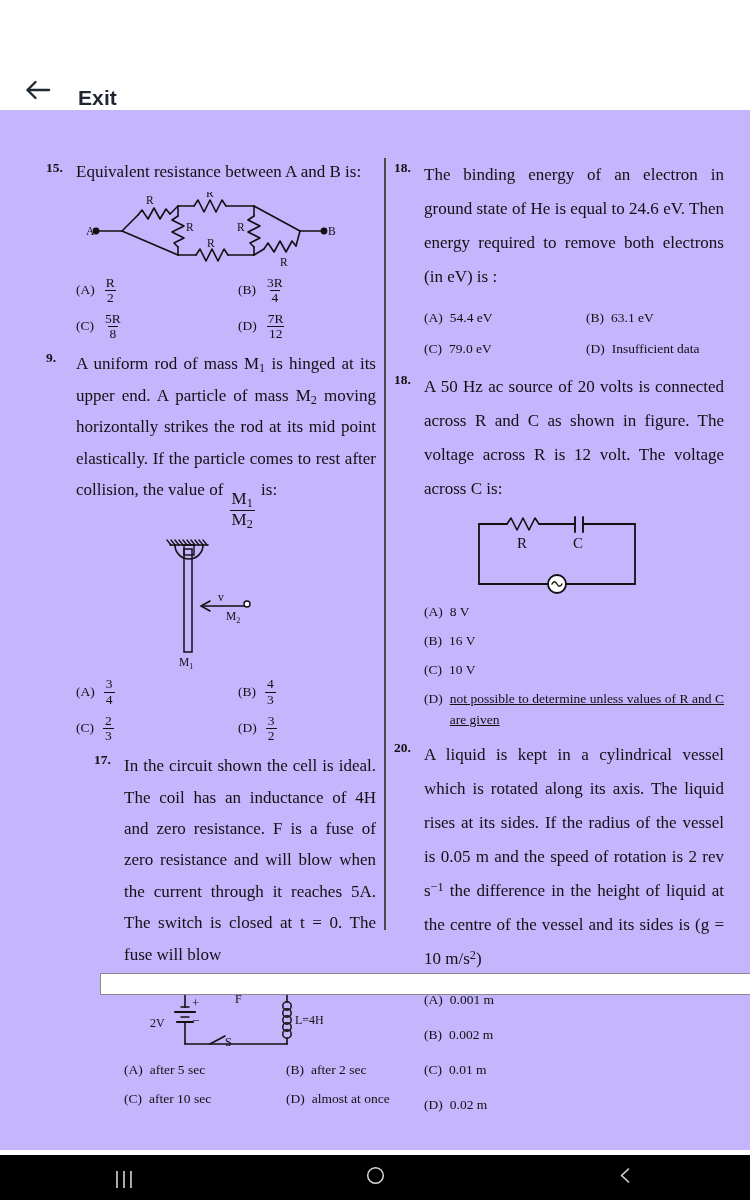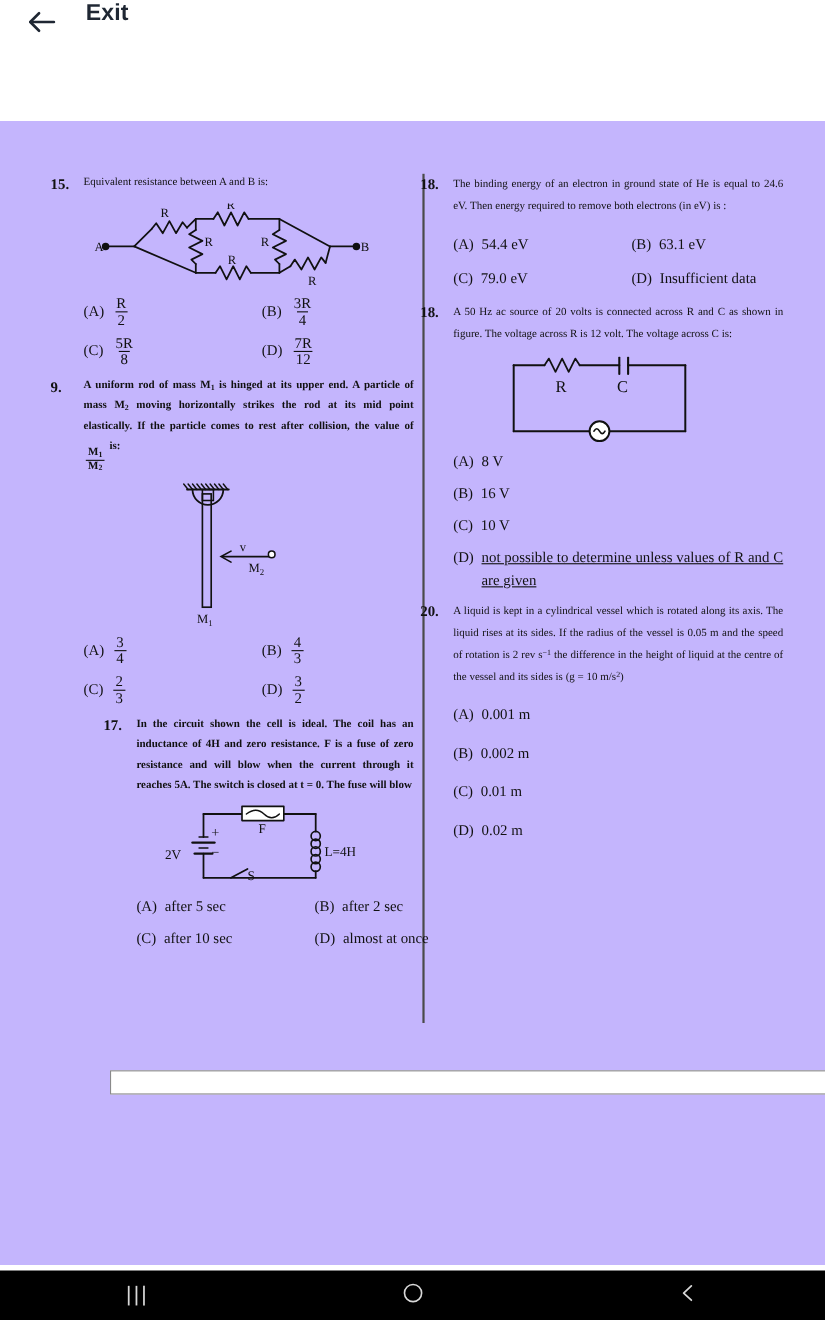--- a/index.html
+++ b/index.html
@@ -16,21 +16,21 @@
   }
 
   
   .app-header {
     position: absolute;
     left: 0; top: 0;
     width: 750px;
     height: 110px;
     background: #ffffff;
     display: flex;
-    align-items: flex-start;
+    align-items: flex-end;
     padding-left: 18px;
     box-sizing: border-box;
   }
   .back-btn {
     width: 40px; height: 40px;
     display: flex; align-items: center; justify-content: center;
     cursor: pointer;
   }
   .back-btn svg { display: block; }
   .exit-label {
@@ -68,48 +68,48 @@
     height: 772px;
     background: #4a4a4a;
   }
 
   .column {
     position: absolute;
     top: 0;
     width: 330px;
   }
   .col-left  { left: 0; }
-  .col-right { left: 336px; }
+  .col-right { left: 348px; }
 
   
   .q {
     position: relative;
     margin-bottom: 4px;
   }
   .q-head {
     display: flex;
     align-items: flex-start;
   }
   .q-num {
     font-weight: bold;
     font-size: 13.5px;
     color: #111;
     width: 30px;
     flex: 0 0 30px;
     line-height: 1.55;
   }
   .q-text {
-    font-size: 10px;
+    font-size: 17px;
     color: #111;
     line-height: 1.62;
     text-align: justify;
     flex: 1 1 auto;
   }
   .q-text.loose { line-height: 2.0; }
-  .q-text.loose2 { line-height: 1.85; font-weight: bold; }
+  .q-text.loose2 { line-height: 1.85; }
 
   sub { font-size: 0.72em; vertical-align: -0.22em; }
   sup { font-size: 0.72em; vertical-align: 0.42em; }
 
   
   .frac {
     display: inline-flex;
     flex-direction: column;
     align-items: center;
     vertical-align: -0.55em;

